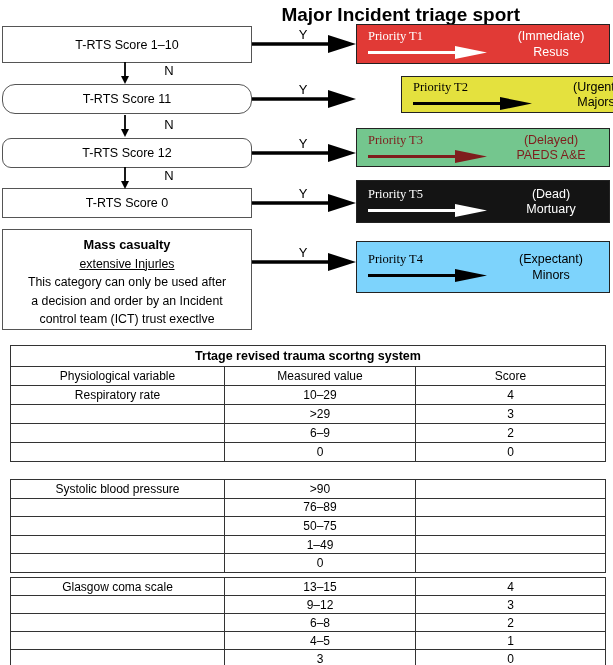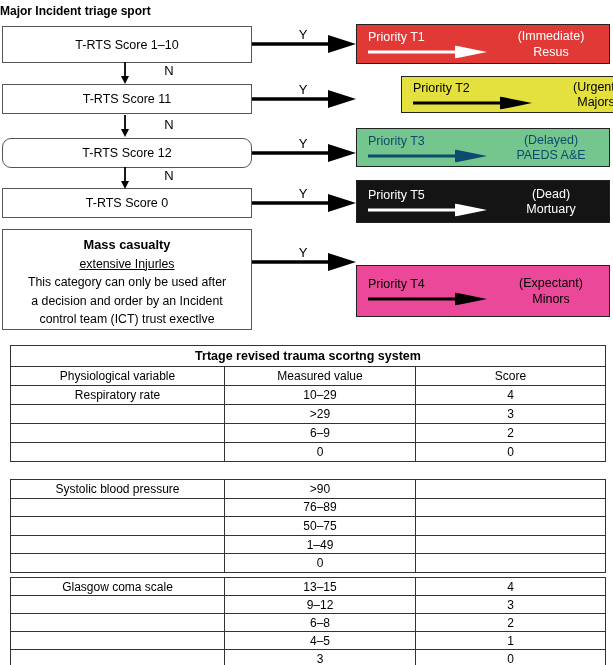--- a/index.html
+++ b/index.html
@@ -1,27 +1,27 @@
 <!DOCTYPE html>
 <html><head>
 <meta charset="utf-8">
 <style>
   html,body{margin:0;padding:0;background:#fff;}
   .page{position:relative;width:613px;height:665px;background:#fff;overflow:hidden;
         font-family:"Liberation Sans","DejaVu Sans",sans-serif;color:#000;}
 
-  .fig-title{position:absolute;top:4px;left:0;width:520px;text-align:left;
-             font-weight:bold;font-size:12px;}
+  .fig-title{position:absolute;top:4px;left:0;width:520px;text-align:right;
+             font-weight:bold;font-size:19px;}
 
   
   .dbox{position:absolute;left:2px;width:250px;background:#fff;border:1.5px solid #555;
         box-sizing:border-box;display:flex;align-items:center;justify-content:center;
         font-size:12.5px;}
   .d1{top:26px;height:37px;}
-  .d2{top:84px;height:30px;}
+  .d2{top:84px;height:30px;border-radius:13px;}
   .d3{top:138px;height:30px;border-radius:9px;}
   .d4{top:188px;height:30px;}
 
   .mass{position:absolute;left:2px;top:229px;width:250px;height:101px;background:#fff;
         border:1.5px solid #555;box-sizing:border-box;text-align:center;
         font-size:12.3px;line-height:18.5px;padding-top:6px;}
   .mass .t{font-weight:bold;font-size:12.8px;}
   .mass .u{text-decoration:underline;}
 
   
@@ -35,21 +35,21 @@
   .h1{top:34px;} .h2{top:89px;} .h3{top:143px;} .h4{top:193px;} .h5{top:252px;}
   .ylab{position:absolute;left:294px;width:18px;text-align:center;font-size:13px;}
   .y1{top:27px;} .y2{top:82px;} .y3{top:136px;} .y4{top:186px;} .y5{top:245px;}
 
   
   .pbox{position:absolute;left:356px;width:254px;border:1.5px solid #222;
         box-sizing:border-box;font-size:12.5px;}
   .p1{top:24px;height:40px;} .p2{top:76px;height:37px;margin-left:45px;} .p3{top:128px;height:39px;}
   .p4{top:180px;height:43px;} .p5{top:241px;height:52px;}
   .p-inner{position:absolute;left:10px;top:50%;transform:translateY(-50%);width:128px;}
-  .p-label{margin:0 0 2px 1px;}
+  .p-label{margin:0 0 2px 1px;font-family:Liberation Serif, serif;}
   .p-arrow{display:block;}
   .p-right{position:absolute;left:138px;right:2px;top:50%;transform:translateY(-50%);
            text-align:center;line-height:15.5px;}
 
   
   .tblock{position:absolute;left:10px;width:595px;border-collapse:collapse;
           table-layout:fixed;font-size:12px;}
   .tblock td,.tblock th{border:1px solid #333;text-align:center;padding:0;
           overflow:hidden;white-space:nowrap;font-weight:normal;}
   .tblock{border:1.5px solid #333;padding-left:26px;}
@@ -148,21 +148,21 @@
         <line x1="1" y1="6.5" x2="94" y2="6.5" stroke="currentColor" stroke-width="3.2"></line>
           <polygon points="88,0 120,6.5 88,13" fill="currentColor"></polygon>
       </svg>
     </div>
     <div class="p-right">
       <div>(Urgent)</div>
       <div>Majors</div>
     </div>
   </div>
 
-  <div class="pbox p3" style="background: rgb(116, 198, 142); color: #0c4a6e;">
+  <div class="pbox p3" style="background: rgb(116, 198, 142); color: #7f1d1d;">
     <div class="p-inner">
       <div class="p-label">Priority T3</div>
       <svg class="p-arrow" width="126" height="13" viewBox="0 0 126 13">
         <line x1="1" y1="6.5" x2="94" y2="6.5" stroke="currentColor" stroke-width="3.2"></line>
           <polygon points="88,0 120,6.5 88,13" fill="currentColor"></polygon>
       </svg>
     </div>
     <div class="p-right">
       <div>(Delayed)</div>
       <div>PAEDS A&amp;E</div>
@@ -176,21 +176,21 @@
         <line x1="1" y1="6.5" x2="94" y2="6.5" stroke="currentColor" stroke-width="3.2"></line>
           <polygon points="88,0 120,6.5 88,13" fill="currentColor"></polygon>
       </svg>
     </div>
     <div class="p-right">
       <div>(Dead)</div>
       <div>Mortuary</div>
     </div>
   </div>
 
-  <div class="pbox p5" style="background: #ec4899; color: rgb(0, 0, 0); margin-top: 24px;">
+  <div class="pbox p5" style="background: #7dd3fc; color: rgb(0, 0, 0);">
     <div class="p-inner">
       <div class="p-label">Priority T4</div>
       <svg class="p-arrow" width="126" height="13" viewBox="0 0 126 13">
         <line x1="1" y1="6.5" x2="94" y2="6.5" stroke="currentColor" stroke-width="3.2"></line>
           <polygon points="88,0 120,6.5 88,13" fill="currentColor"></polygon>
       </svg>
     </div>
     <div class="p-right">
       <div>(Expectant)</div>
       <div>Minors</div>

